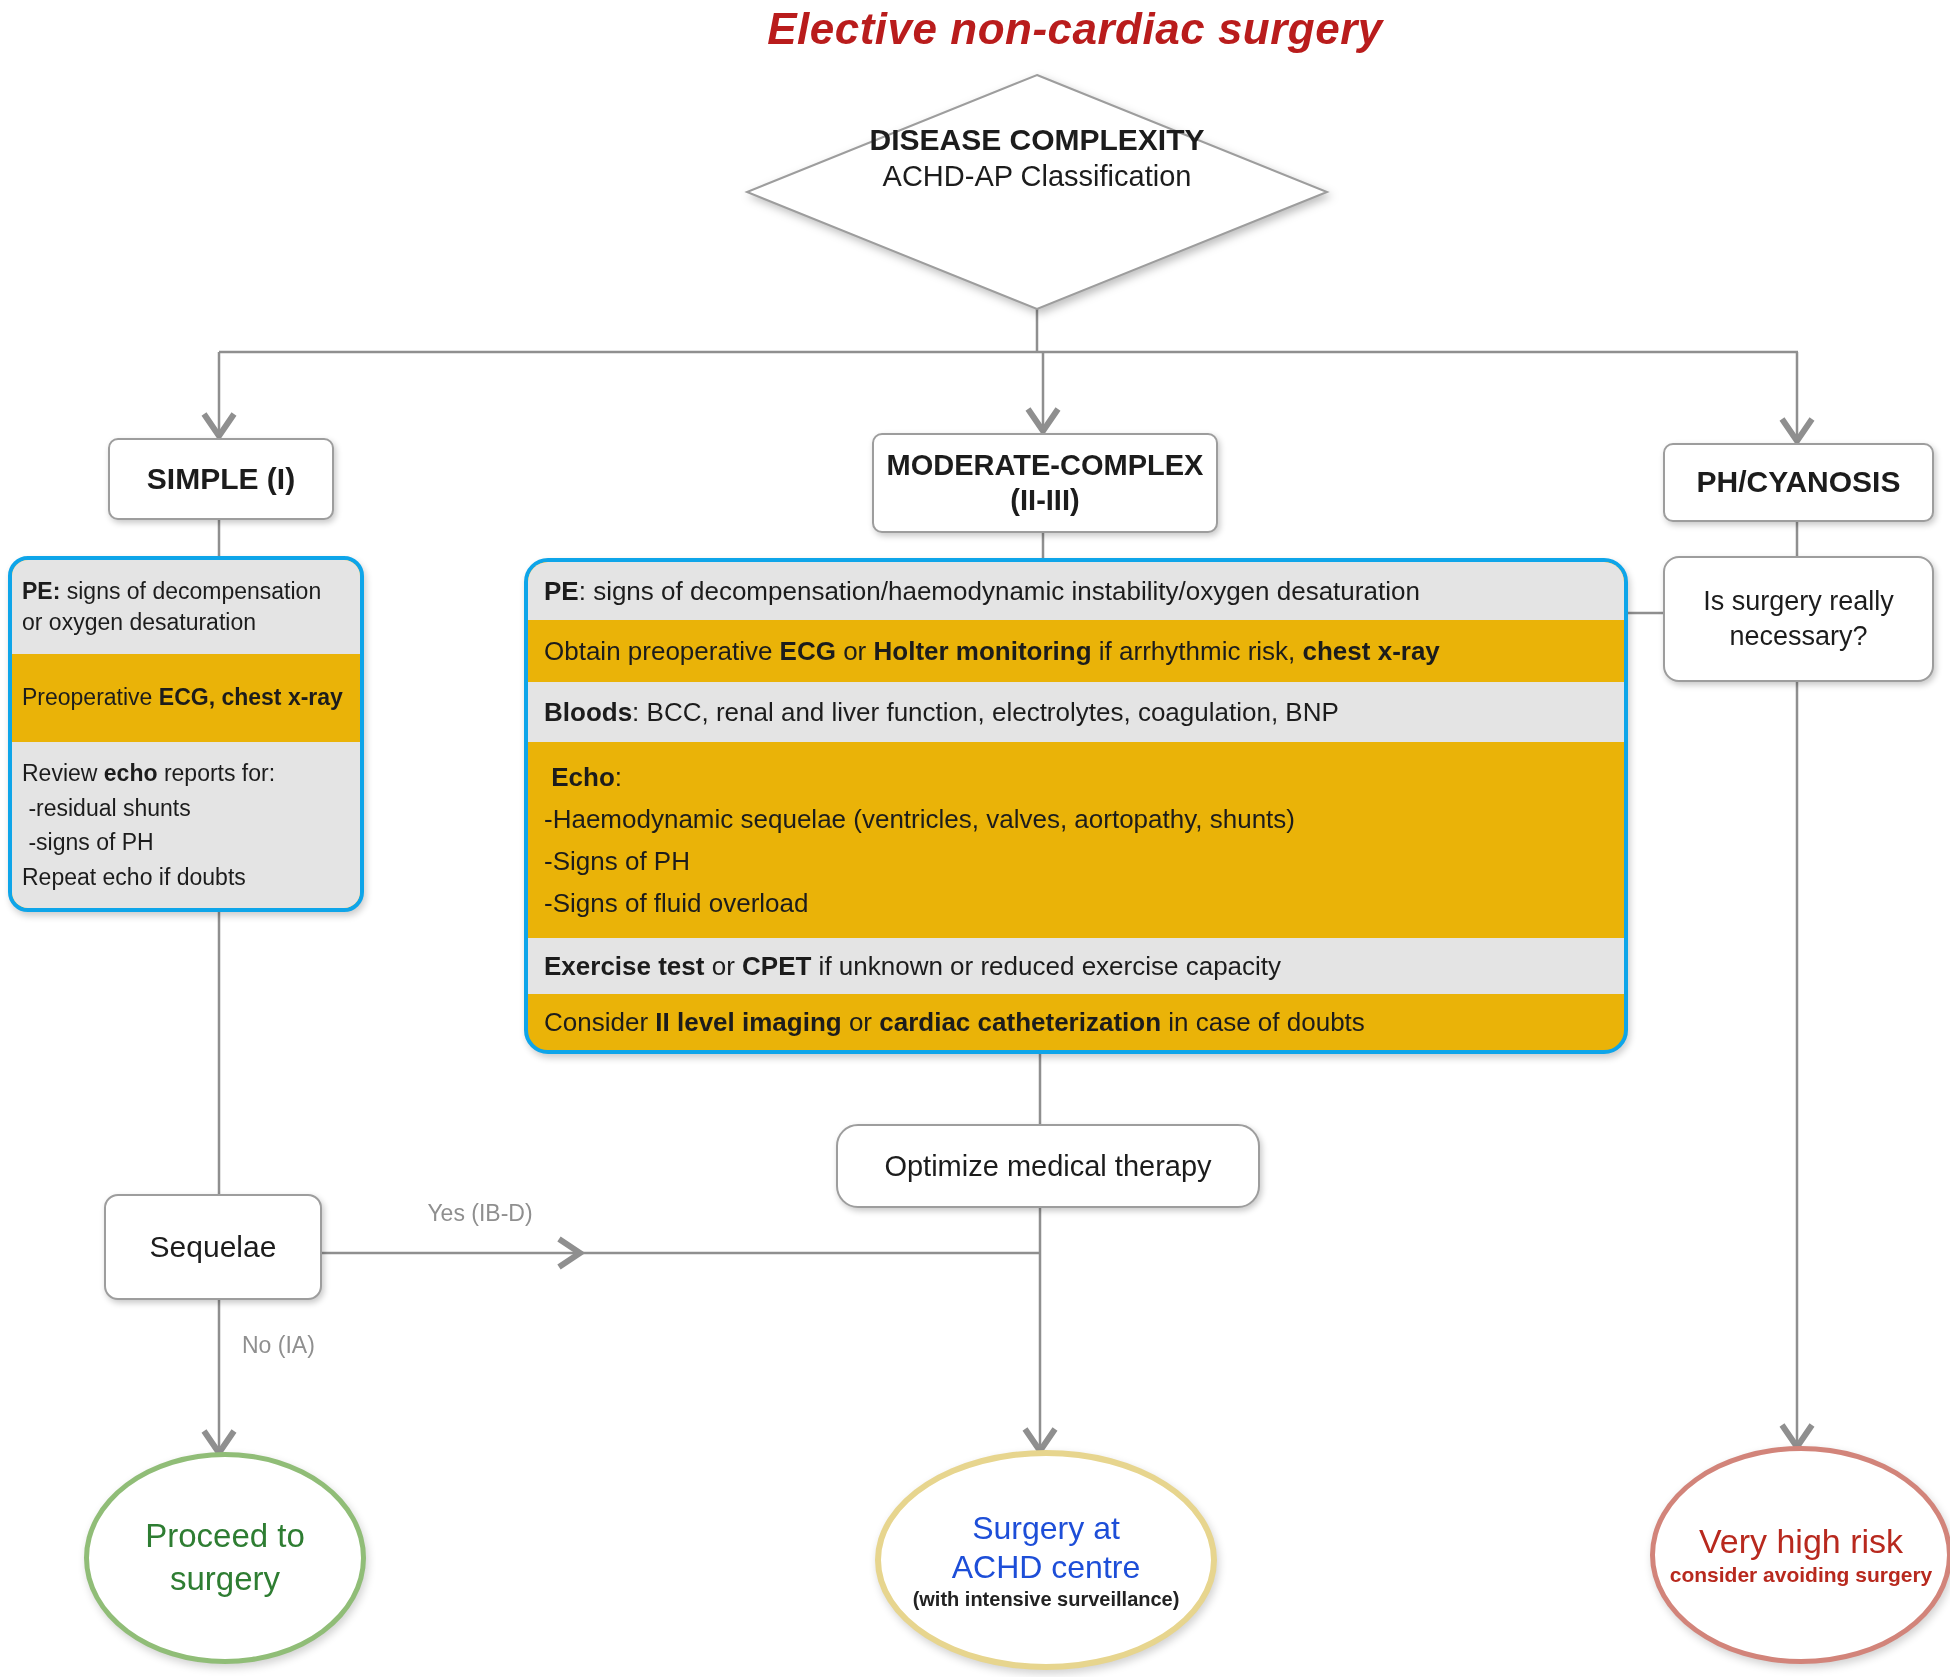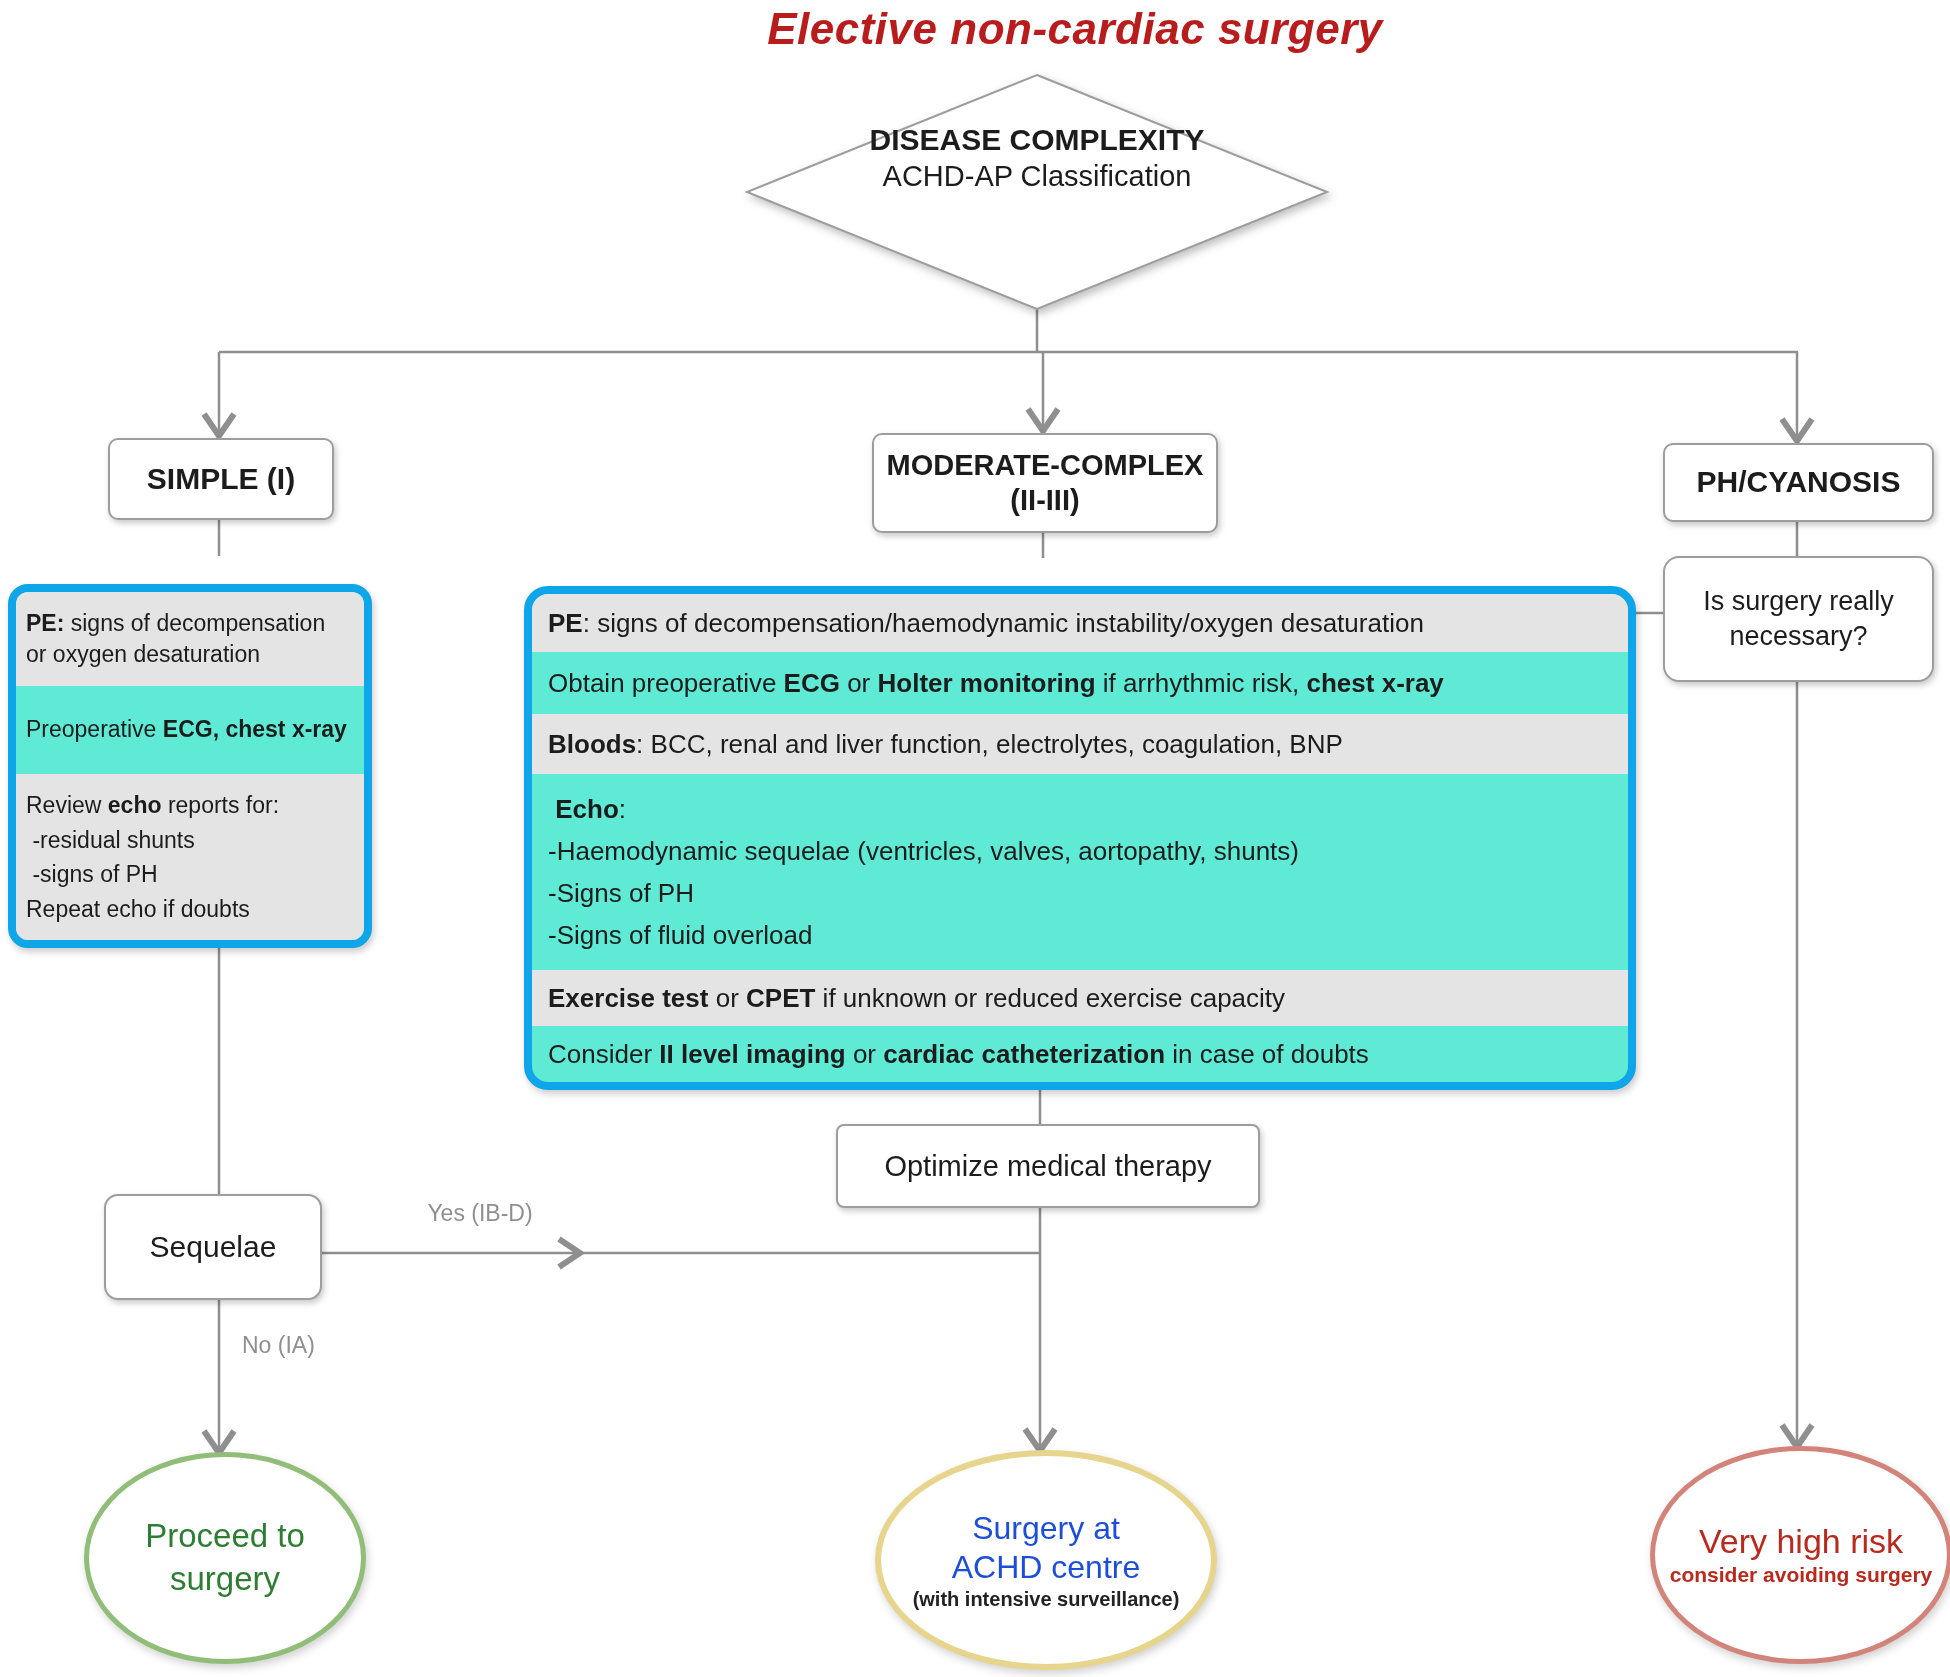--- a/index.html
+++ b/index.html
@@ -8,22 +8,22 @@
     font-family:"Liberation Sans",sans-serif;color:#1c1c1c;overflow:hidden;
   }
   #connectors{position:absolute;left:0;top:0;z-index:0;}
   .node{
     position:absolute;z-index:2;background:#fff;border:2px solid #9d9d9d;
     display:flex;align-items:center;justify-content:center;text-align:center;
     box-shadow:2px 3px 6px rgba(0,0,0,.22);
   }
   .hdr{font-weight:bold;border-radius:10px;font-size:30px;line-height:1.22;white-space:pre-line;}
   .panel{
-    position:absolute;z-index:2;background:#5eead4;border:8px solid #0ea5e9;
-    border-radius:18px;overflow:hidden;box-shadow:2px 4px 7px rgba(0,0,0,.2);margin-top:28px;
+    position:absolute;z-index:2;background:#eab308;border:4px solid #0ea5e9;
+    border-radius:18px;overflow:hidden;box-shadow:2px 4px 7px rgba(0,0,0,.2);
   }
   .row{display:flex;flex-direction:column;justify-content:center;}
   .row > div{white-space:pre-wrap;}
   .title{
     position:absolute;top:4px;left:575px;width:1000px;text-align:center;z-index:2;
     font-size:44px;font-style:italic;font-weight:600;color:#b91c1c;letter-spacing:.5px;
   }
   .diamond-label{
     position:absolute;left:800px;top:122px;width:474px;z-index:2;text-align:center;
   }
@@ -31,21 +31,21 @@
   .diamond-label .l2{font-size:29px;line-height:1.25;}
   .edge-label{position:absolute;z-index:2;color:#8f8f8f;font-size:23px;}
   .ellipse{
     position:absolute;z-index:2;border-radius:50%;background:#fff;
     display:flex;flex-direction:column;align-items:center;justify-content:center;
     text-align:center;box-shadow:2px 4px 8px rgba(0,0,0,.18);
   }
   .mid-row{padding-left:16px;font-size:26px;}
   .left-row{padding-left:10px;padding-right:6px;font-size:23px;}
   .q-box{font-size:27px;line-height:1.3;border-radius:16px;white-space:pre-line;}
-  .opt-box{font-size:29px;border-radius:8px;}
+  .opt-box{font-size:29px;border-radius:22px;}
   .seq-box{font-size:30px;border-radius:14px;}
   .green-text{font-size:33px;line-height:1.3;white-space:pre-line;font-weight:500;}
   .yellow-title{font-size:32px;line-height:1.2;white-space:pre-line;color:#1d4ed8;}
   .yellow-sub{font-size:20px;font-weight:600;color:#222;margin-top:2px;}
   .red-title{font-size:34px;line-height:1.1;font-weight:500;}
   .red-sub{font-size:21px;font-weight:600;margin-top:2px;}
 </style>
 </head>
 <body>
 

